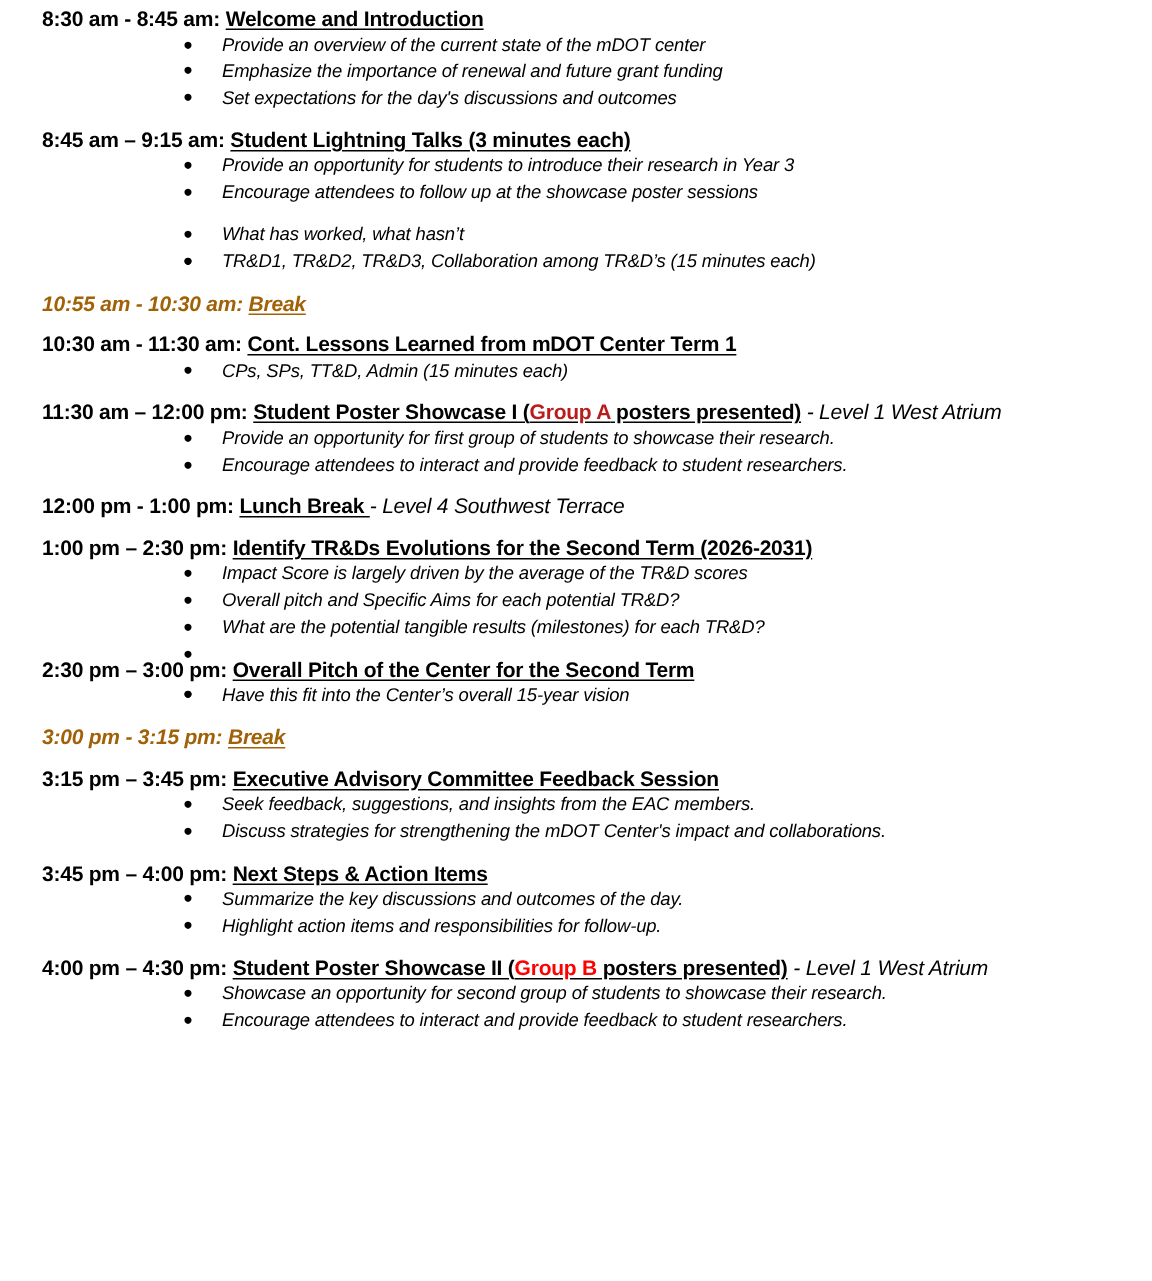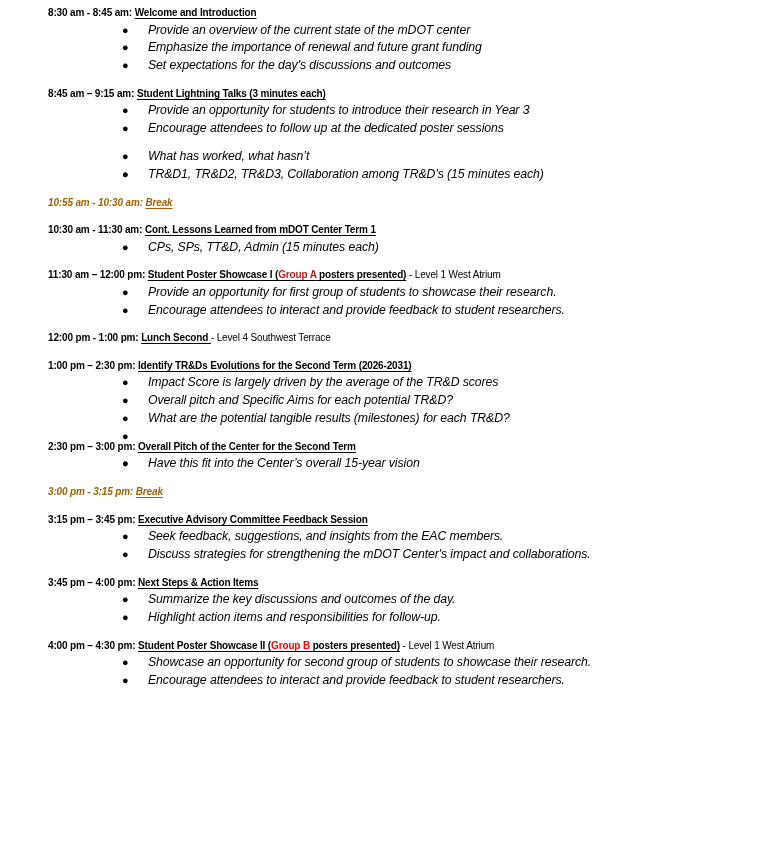--- a/index.html
+++ b/index.html
@@ -17,36 +17,37 @@
   .agenda {
     padding: 4px 0 0 0;
   }
   .block {
     margin: 0 0 10px 0;
   }
   .block:last-child {
     margin-bottom: 12px;
   }
   .heading {
-    font-size: 10px;
+    font-size: 14px;
     font-weight: bold;
     line-height: 17.5px;
-    padding-left: 48px;
+    padding-left: 28px;
     white-space: nowrap;
     letter-spacing: -0.15px;
   }
   .heading .time {
     font-weight: bold;
   }
   .heading .title {
     text-decoration: underline;
     text-underline-offset: 1.5px;
   }
   .heading .loc {
     font-weight: normal;
+    font-style: italic;
     text-decoration: none;
   }
   .block.muted .heading {
     color: #a16207;
     font-weight: bold;
     font-style: italic;
   }
   ul.bullets {
     list-style: none;
     margin: 0;
@@ -79,21 +80,21 @@
       <ul class="bullets">
         <li><span class="dot">●</span><span>Provide an overview of the current state of the mDOT center</span></li>
         <li><span class="dot">●</span><span>Emphasize the importance of renewal and future grant funding</span></li>
         <li><span class="dot">●</span><span>Set expectations for the day's discussions and outcomes</span></li>
       </ul>
     </div>
     <div class="block">
       <div class="heading"><span class="time">8:45 am – 9:15 am:</span> <span class="title">Student Lightning Talks (3 minutes each)</span></div>
       <ul class="bullets">
         <li><span class="dot">●</span><span>Provide an opportunity for students to introduce their research in Year 3</span></li>
-        <li><span class="dot">●</span><span>Encourage attendees to follow up at the dedicated poster sessions</span></li>
+        <li><span class="dot">●</span><span>Encourage attendees to follow up at the showcase poster sessions</span></li>
       </ul>
     </div>
     <div class="block">
       <ul class="bullets">
         <li><span class="dot">●</span><span>What has worked, what hasn’t</span></li>
         <li><span class="dot">●</span></li>
         <li><span class="dot">●</span><span>TR&amp;D1, TR&amp;D2, TR&amp;D3,  Collaboration among TR&amp;D’s (15 minutes each)</span></li>
       </ul>
     </div>
     <div class="block muted">
@@ -106,21 +107,21 @@
       </ul>
     </div>
     <div class="block">
       <div class="heading"><span class="time">11:30 am – 12:00 pm:</span> <span class="title"><span>Student Poster Showcase I (</span><span style="color: #b91c1c;">Group A</span><span> posters presented)</span></span><span class="loc"> - Level 1 West Atrium</span></div>
       <ul class="bullets">
         <li><span class="dot">●</span><span>Provide an opportunity for first group of students to showcase their research.</span></li>
         <li><span class="dot">●</span><span>Encourage attendees to interact and provide feedback to student researchers.</span></li>
       </ul>
     </div>
     <div class="block">
-      <div class="heading"><span class="time">12:00 pm - 1:00 pm:</span> <span class="title">Lunch Second </span><span class="loc"> - Level 4 Southwest Terrace</span></div>
+      <div class="heading"><span class="time">12:00 pm - 1:00 pm:</span> <span class="title">Lunch Break </span><span class="loc"> - Level 4 Southwest Terrace</span></div>
     </div>
     <div class="block">
       <div class="heading"><span class="time">1:00 pm – 2:30 pm:</span> <span class="title">Identify TR&amp;Ds Evolutions for the Second Term (2026-2031)</span></div>
       <ul class="bullets">
         <li><span class="dot">●</span><span>Impact Score is largely driven by the average of the TR&amp;D scores</span></li>
         <li><span class="dot">●</span><span>Overall pitch and Specific Aims for each potential TR&amp;D?</span></li>
         <li><span class="dot">●</span><span>What are the potential tangible results (milestones) for each TR&amp;D?</span></li>
         <li><span class="dot">●</span></li>
       </ul>
     </div>

